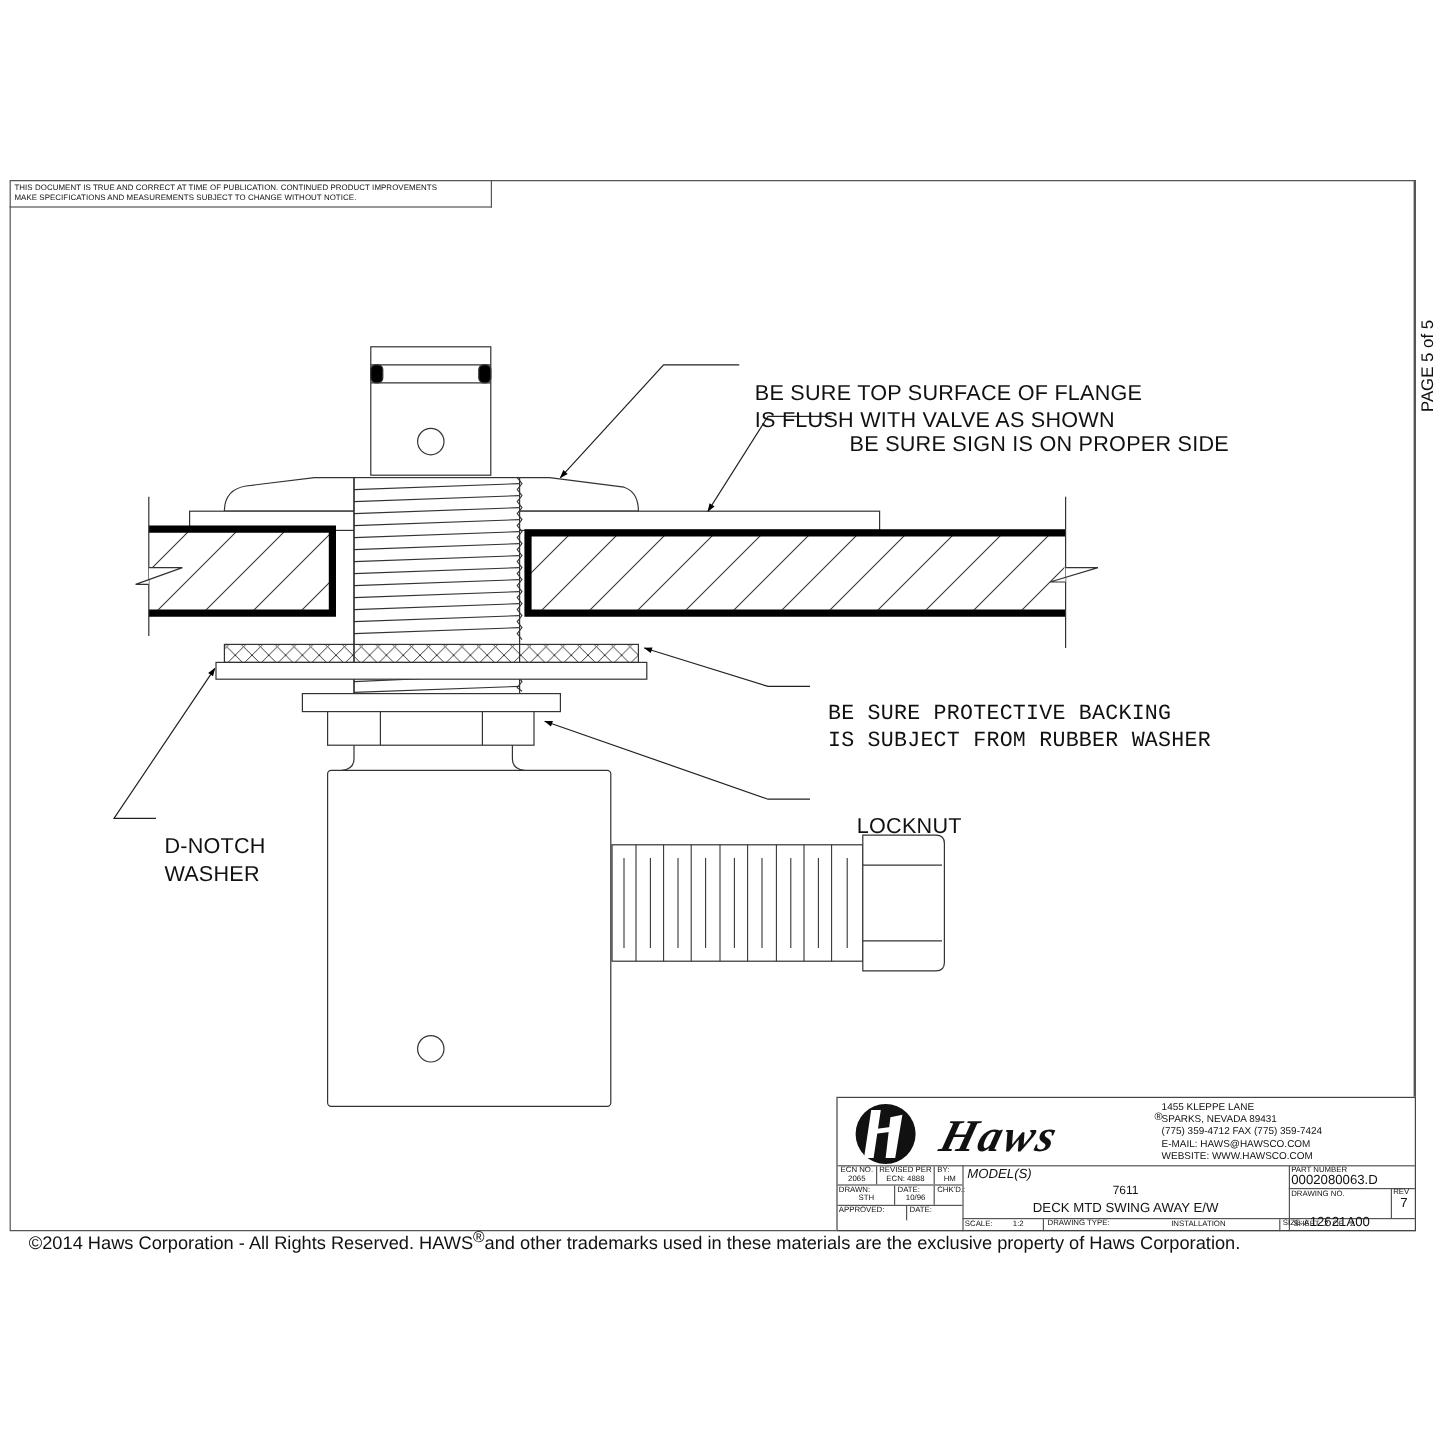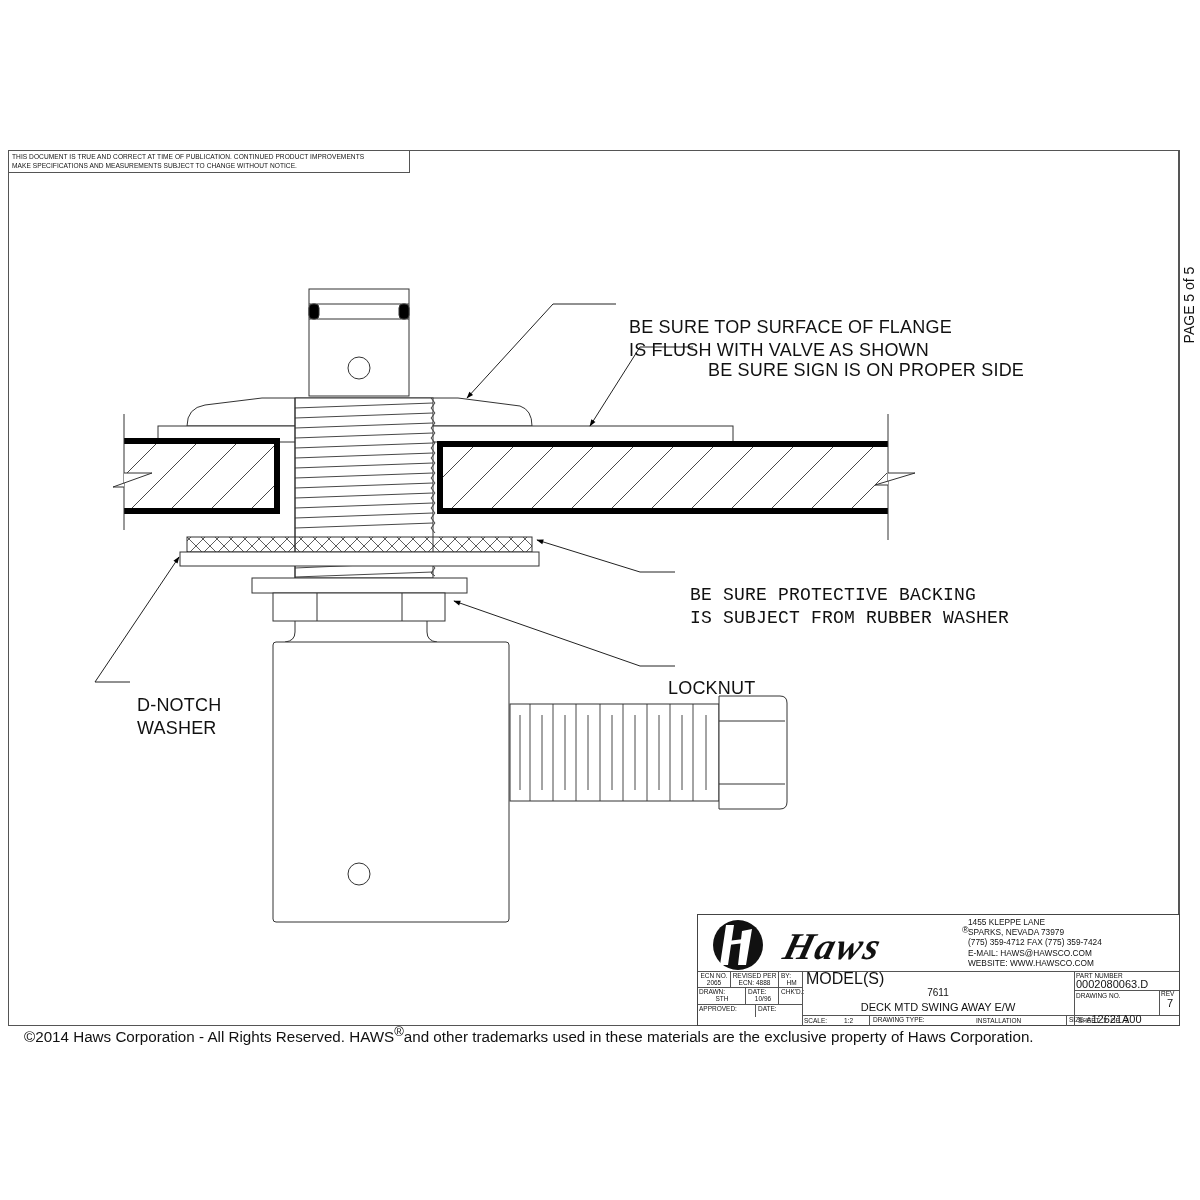--- a/index.html
+++ b/index.html
@@ -126,40 +126,40 @@
   <div>BE SURE TOP SURFACE OF FLANGE</div>
   <div>IS FLUSH WITH VALVE AS SHOWN</div>
 </div>
 <div class="callout" style="left:708px; top:336px;">
   <div>BE SURE SIGN IS ON PROPER SIDE</div>
 </div>
 <div class="callout" style="left:690px; top:561px;font-family:Liberation Mono, monospace;">
   <div>BE SURE PROTECTIVE BACKING</div>
   <div>IS SUBJECT FROM RUBBER WASHER</div>
 </div>
-<div class="callout" style="left:668px; top:654px;">
+<div class="callout" style="left:714px; top:654px;">
   <div>LOCKNUT</div>
 </div>
 <div class="callout" style="left:137px; top:671px;">
   <div>D-NOTCH</div>
   <div>WASHER</div>
 </div>
 
 <div class="tb">
 
   <svg class="abs" style="left:6px; top:4px;" width="270" height="52" viewBox="0 0 270 52">
     <circle cx="34" cy="26" r="25" fill="#111"></circle>
     <path d="M22,6 L30,6 L24,46 L16,46 Z M38,12 L48,10 L42,46 L34,46 Z" fill="#fff"></path>
     <path d="M24,24 L40,22" stroke="#fff" stroke-width="4"></path>
     <text x="88" y="40" font-family="Liberation Serif, serif" font-style="italic" font-weight="bold" font-size="38" fill="#111" letter-spacing="2" transform="skewX(-15)">Haws</text>
     <text x="258" y="14" font-family="Liberation Sans, sans-serif" font-size="9" fill="#111">®</text>
   </svg>
   <div class="addr">
     <div>1455 KLEPPE LANE</div>
-    <div>SPARKS, NEVADA  73979</div>
+    <div>SPARKS, NEVADA  89431</div>
     <div>(775) 359-4712  FAX (775) 359-7424</div>
     <div>E-MAIL:  HAWS@HAWSCO.COM</div>
     <div>WEBSITE: WWW.HAWSCO.COM</div>
   </div>
 
   <div class="cell" style="left:0; top:56px; width:481px; height:0; border-top-width:1px;"></div>
   <div class="cell" style="left:104px; top:56px; width:0; height:55px; border-left-width:1px;"></div>
   <div class="cell" style="left:376px; top:56px; width:0; height:55px; border-left-width:1px;"></div>
   <div class="cell" style="left:0; top:72px; width:104px; height:0; border-top-width:1px;"></div>
   <div class="cell" style="left:0; top:89px; width:104px; height:0; border-top-width:1px;"></div>
@@ -189,21 +189,21 @@
   <div class="cell" style="left:82px; top:73px; width:22px; height:16px; padding-left:1px;">
     <div>CHK'D.:</div>
   </div>
   <div class="cell" style="left:0; top:90px; width:58px; height:12px; border-right-width:1px; padding-left:1px;">
     <div>APPROVED:</div>
   </div>
   <div class="cell" style="left:58px; top:90px; width:46px; height:12px; padding-left:2px;">
     <div>DATE:</div>
   </div>
 
-  <div class="cell" style="left:108px; top:58px; font-size:16px; line-height:12px;">MODEL(S)</div>
+  <div class="cell" style="left:108px; top:58px; font-size:11px; line-height:12px;font-style:italic;">MODEL(S)</div>
   <div class="cell ctr" style="left:104px; top:72px; width:272px; font-size:10px; line-height:12px;">7611</div>
   <div class="cell ctr" style="left:104px; top:86px; width:272px; font-size:11px; line-height:12px;">DECK MTD SWING AWAY E/W</div>
 
   <div class="cell" style="left:106px; top:102px; width:40px;">SCALE:</div>
   <div class="cell" style="left:146px; top:102px; width:22px;">1:2</div>
   <div class="cell" style="left:171px; top:101px; width:200px; height:10px; border-left-width:1px; padding-left:3px;">DRAWING TYPE:</div>
   <div class="cell" style="left:278px; top:102px; width:70px;">INSTALLATION</div>
   <div class="cell" style="left:368px; top:101px; width:28px; height:10px; border-left-width:1px; padding-left:2px;">
     <span>SIZE:</span> <span>A</span>
   </div>

